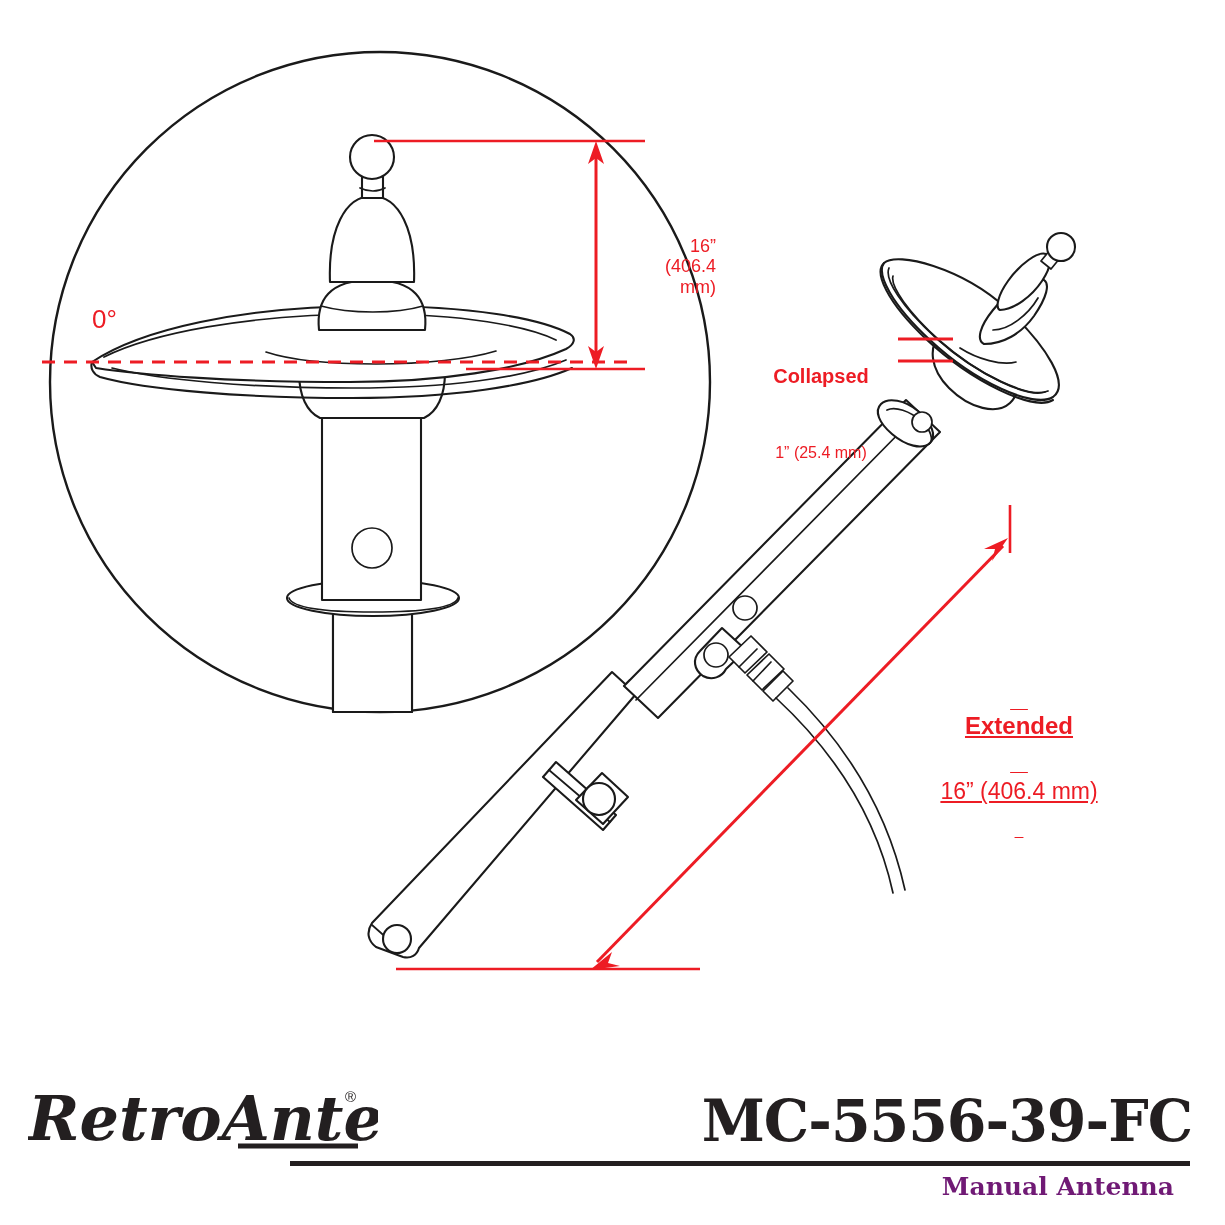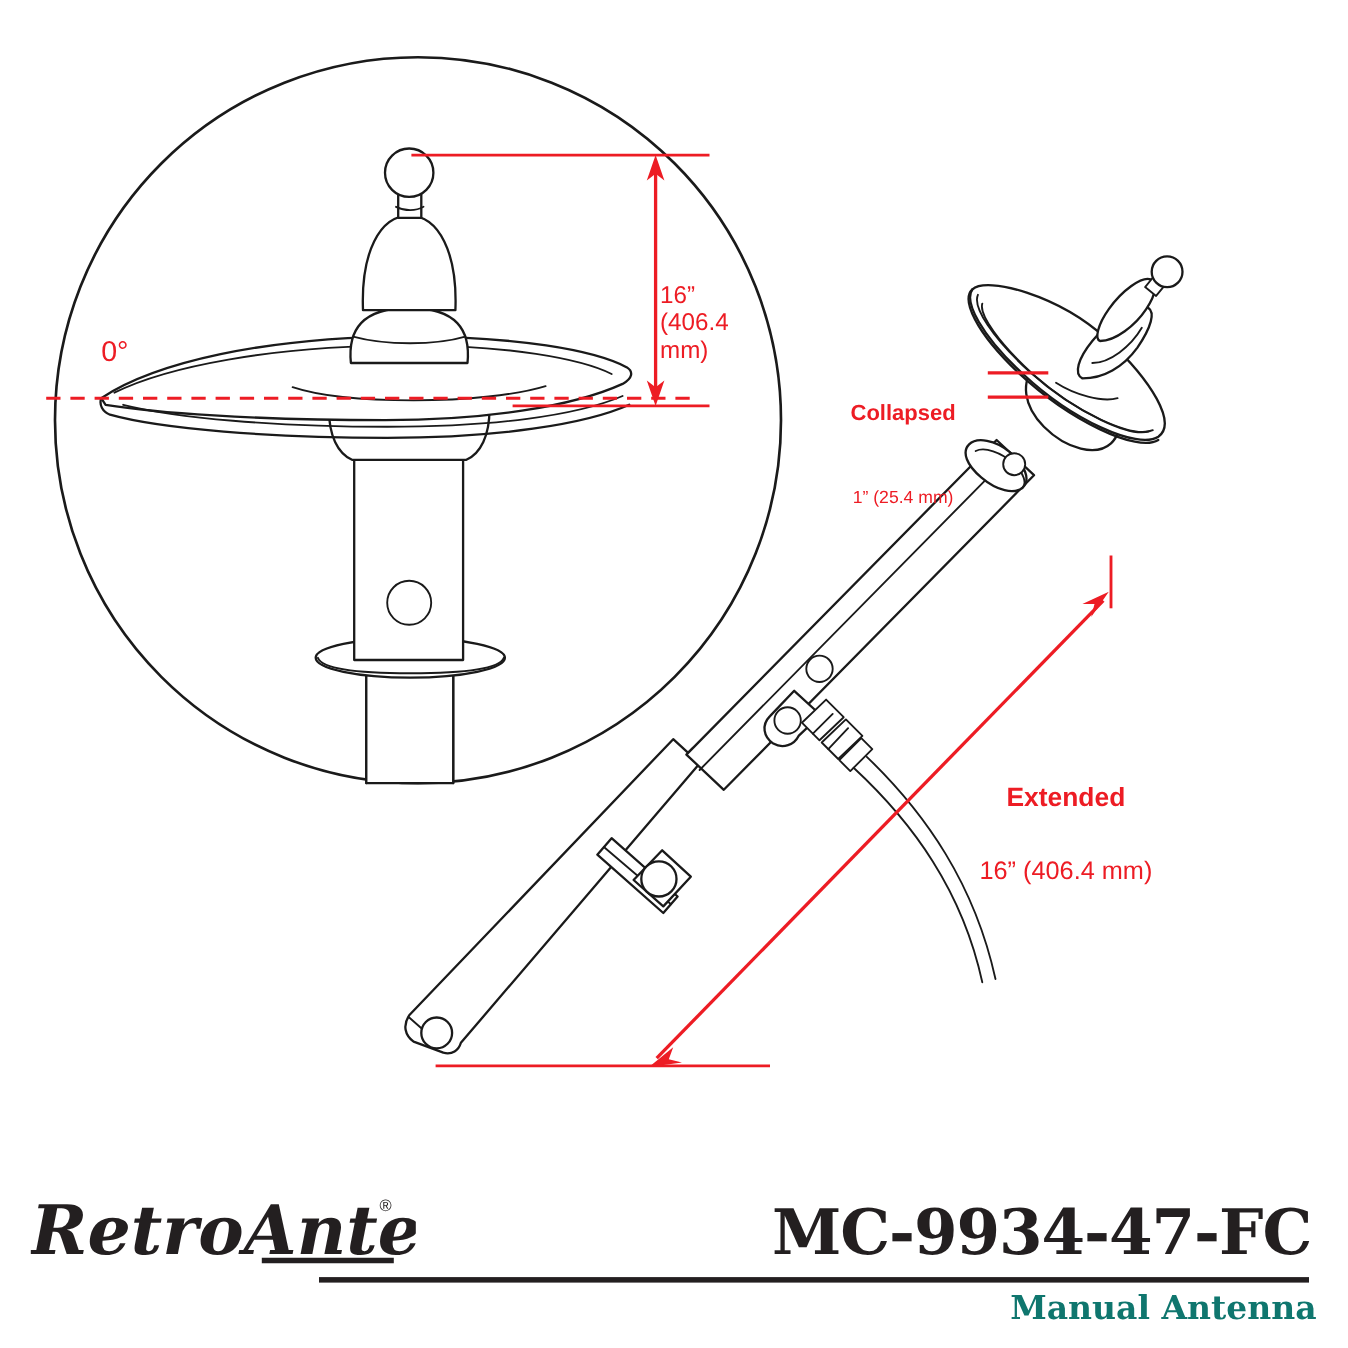--- a/index.html
+++ b/index.html
@@ -23,39 +23,39 @@
   
   .dim{fill:none;stroke:#ED1C24;stroke-width:3.0;stroke-linecap:butt;}
   .dim-thin{fill:none;stroke:#ED1C24;stroke-width:2.6;stroke-linecap:butt;}
   .dim-dash{fill:none;stroke:#ED1C24;stroke-width:2.8;stroke-dasharray:13 9;stroke-linecap:butt;}
   .dim-fill{fill:#ED1C24;}
 
   
   .lbl{position:absolute;color:#ED1C24;font-family:"Liberation Sans", sans-serif;line-height:1.13;white-space:pre;}
 
   #label-angle{left:92px;top:305px;font-size:26px;}
-  #label-detail-dim{left:600px;top:236px;font-size:22px;text-align:left;width:116px;margin-top:20px;}
+  #label-detail-dim{left:600px;top:236px;font-size:18px;text-align:right;width:116px;}
   #label-collapsed{left:736px;top:311px;width:170px;text-align:center;font-size:24px;}
   #label-collapsed .cap{font-size:20px;font-weight:bold;display:block;}
   #label-collapsed .sub{font-size:16px;display:block;margin-top:2px;}
-  #label-extended{left:874px;top:676px;width:190px;text-align:center;}
+  #label-extended{left:924px;top:676px;width:190px;text-align:center;text-decoration:underline;}
   #label-extended .cap{font-size:24px;font-weight:bold;display:block;}
   #label-extended .sub{font-size:23px;display:block;margin-top:3px;}
 
   
   #footer{position:absolute;left:0;top:1040px;width:1225px;height:185px;}
   #logo-wrap{position:absolute;left:28px;top:32px;width:350px;height:92px;}
   #logo-reg{position:absolute;left:345px;top:48px;font-size:15px;color:#231f20;font-family:"Liberation Sans",sans-serif;}
   #footer-rule{position:absolute;left:290px;top:1161px;width:900px;height:5px;background:#231f20;}
   #partno{position:absolute;right:33px;top:1087px;
       font-family:"DejaVu Serif", serif;font-weight:bold;font-size:57px;
       color:#231f20;letter-spacing:-1px;white-space:nowrap;}
-  #subtitle{position:absolute;right:28px;top:1172px;
-      font-family:"DejaVu Serif", serif;font-weight:bold;font-size:30px;
-      color:#0f766e;white-space:nowrap;letter-spacing:0px;}
+  #subtitle{position:absolute;right:51px;top:1172px;
+      font-family:"DejaVu Serif", serif;font-weight:bold;font-size:25px;
+      color:#701a75;white-space:nowrap;letter-spacing:0px;}
 </style>
 </head>
 <body>
 
 <div id="sheet">
 
   <svg class="layer" viewBox="0 0 1225 1225">
 
     <circle class="ink-circle" cx="380" cy="382" r="330"></circle>
 
@@ -219,17 +219,17 @@
 
         <text x="0" y="68" font-family="DejaVu Serif, serif" font-style="italic" font-weight="bold" font-size="62" fill="#231f20">RetroAntenna</text>
         <line x1="210" y1="74" x2="330" y2="74" stroke="#231f20" stroke-width="5"></line>
       </svg>
     </div>
     <div id="logo-reg">®</div>
   </div>
 
   <div id="footer-rule"></div>
 
-  <div id="partno">MC-9934-47-FC</div>
+  <div id="partno">MC-5556-39-FC</div>
 
   <div id="subtitle">Manual Antenna</div>
 
 </div>
 
 </body></html>

